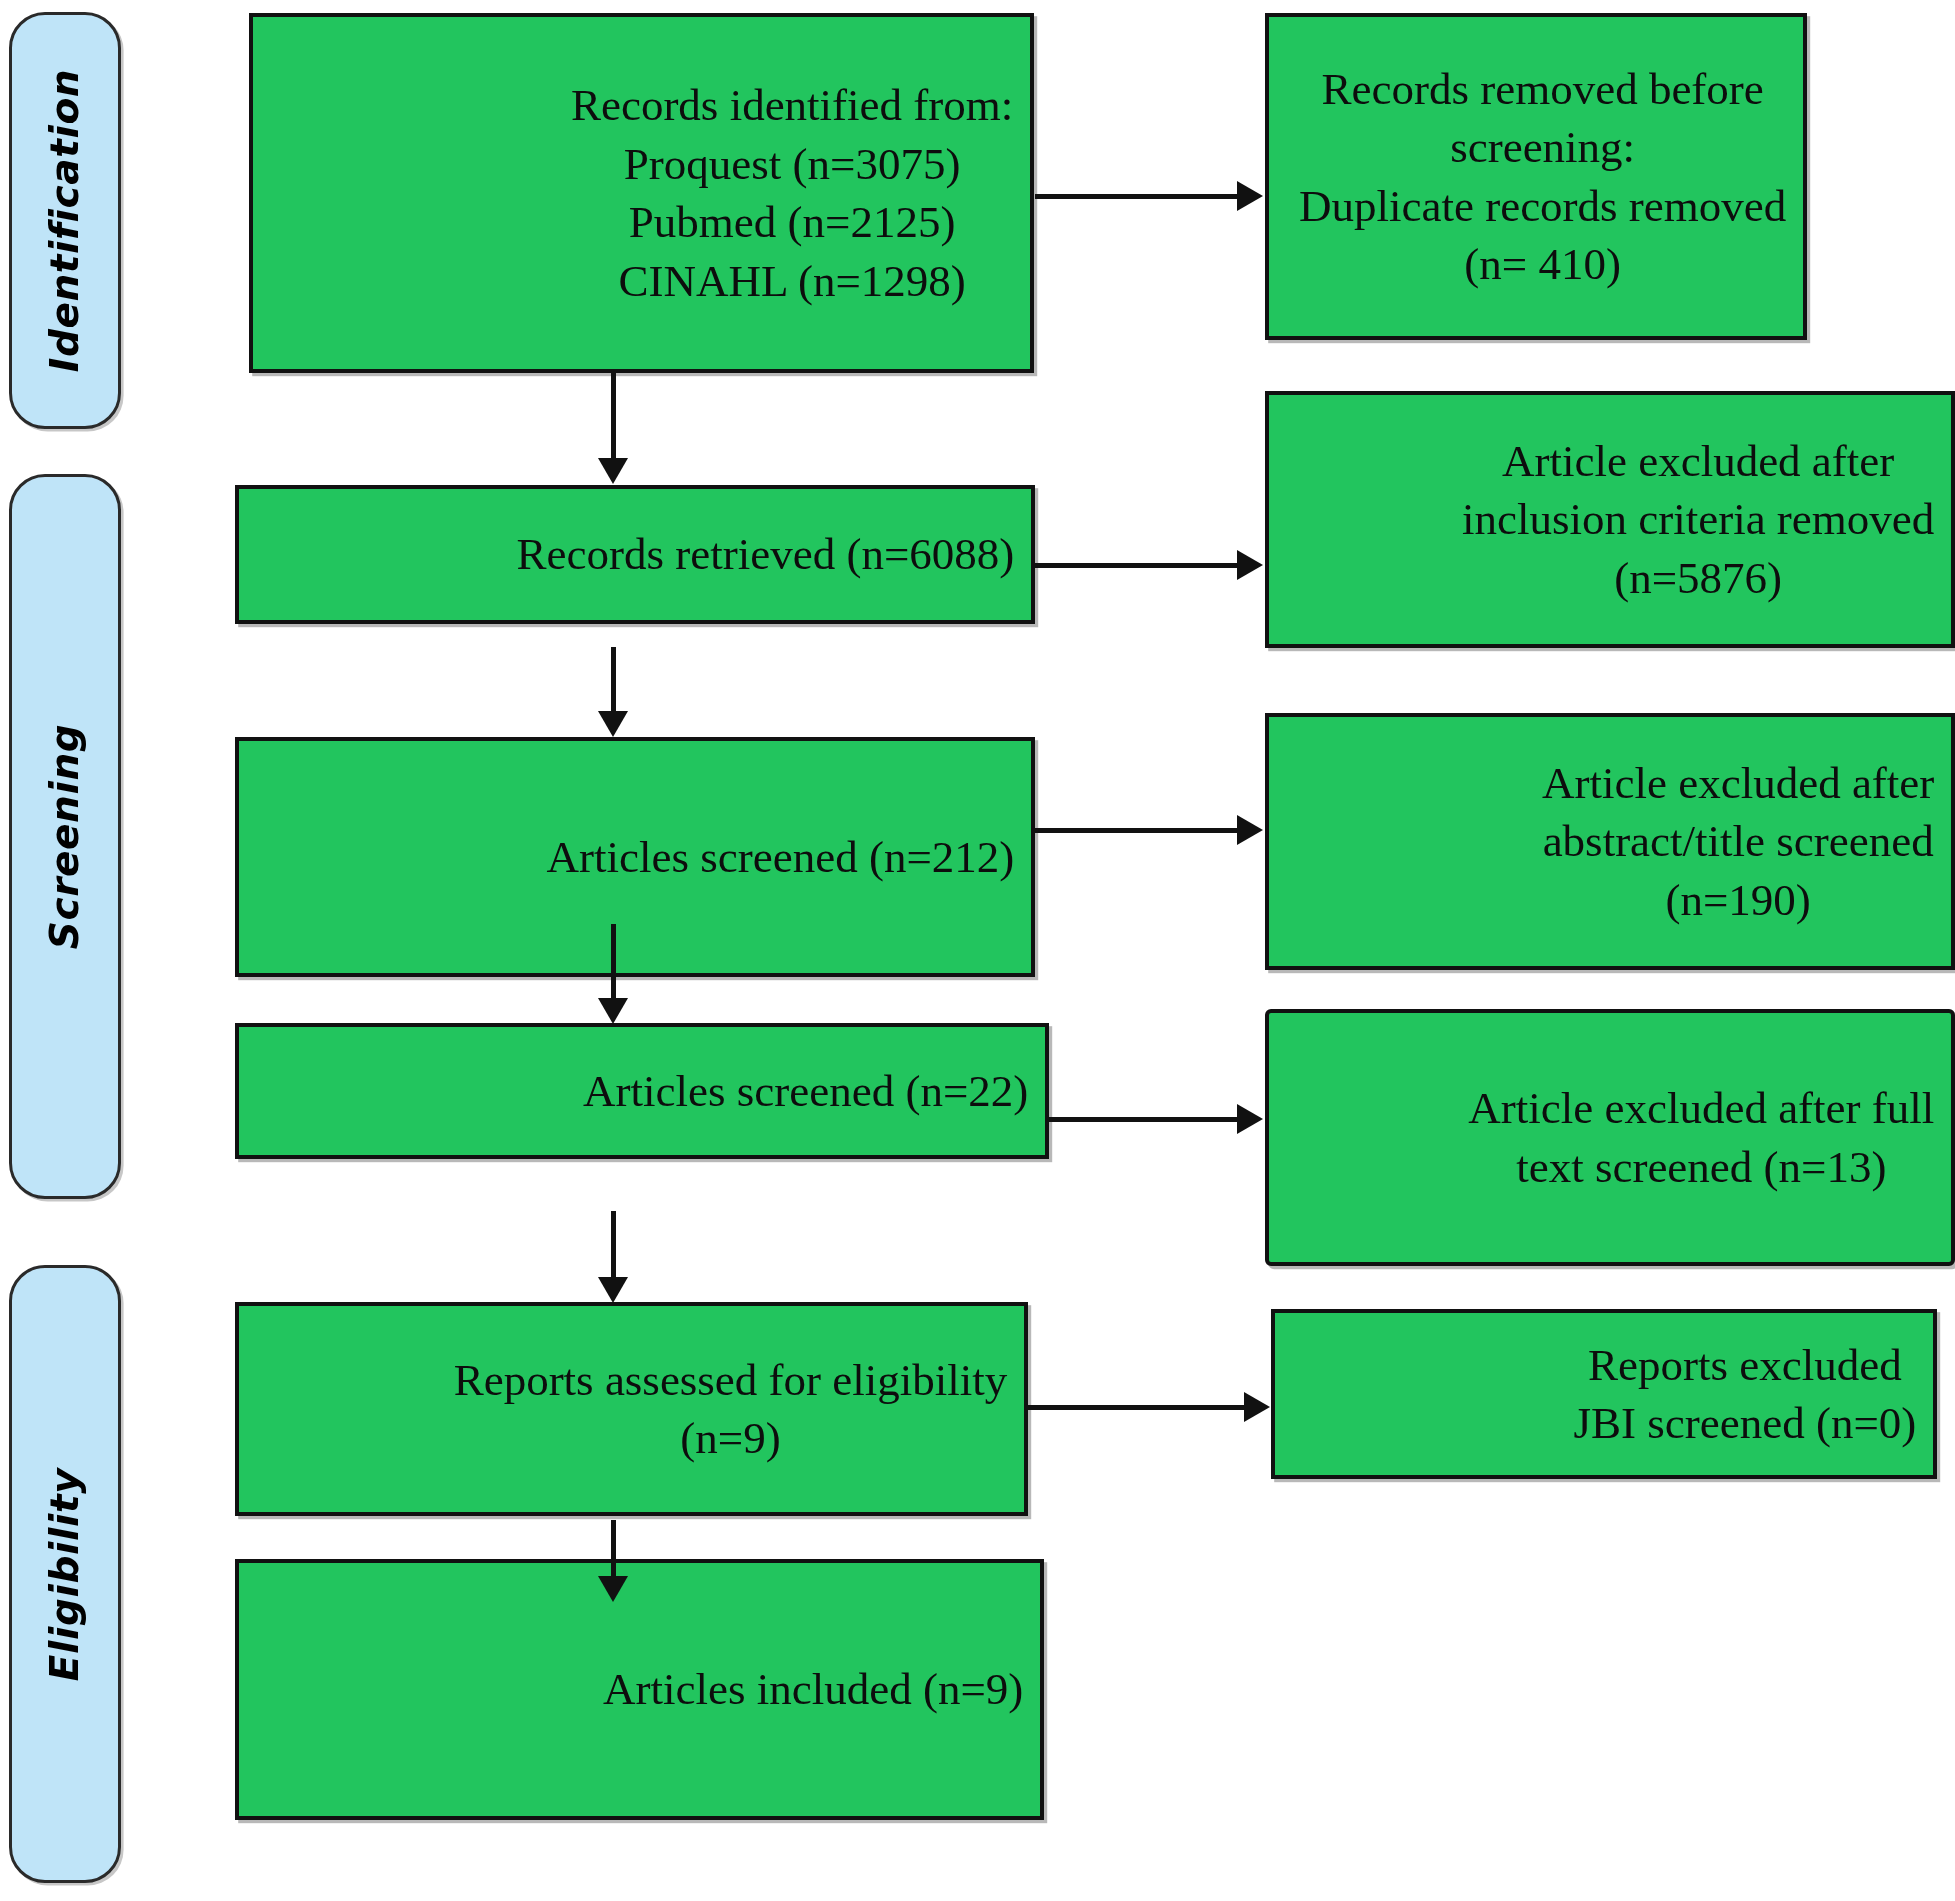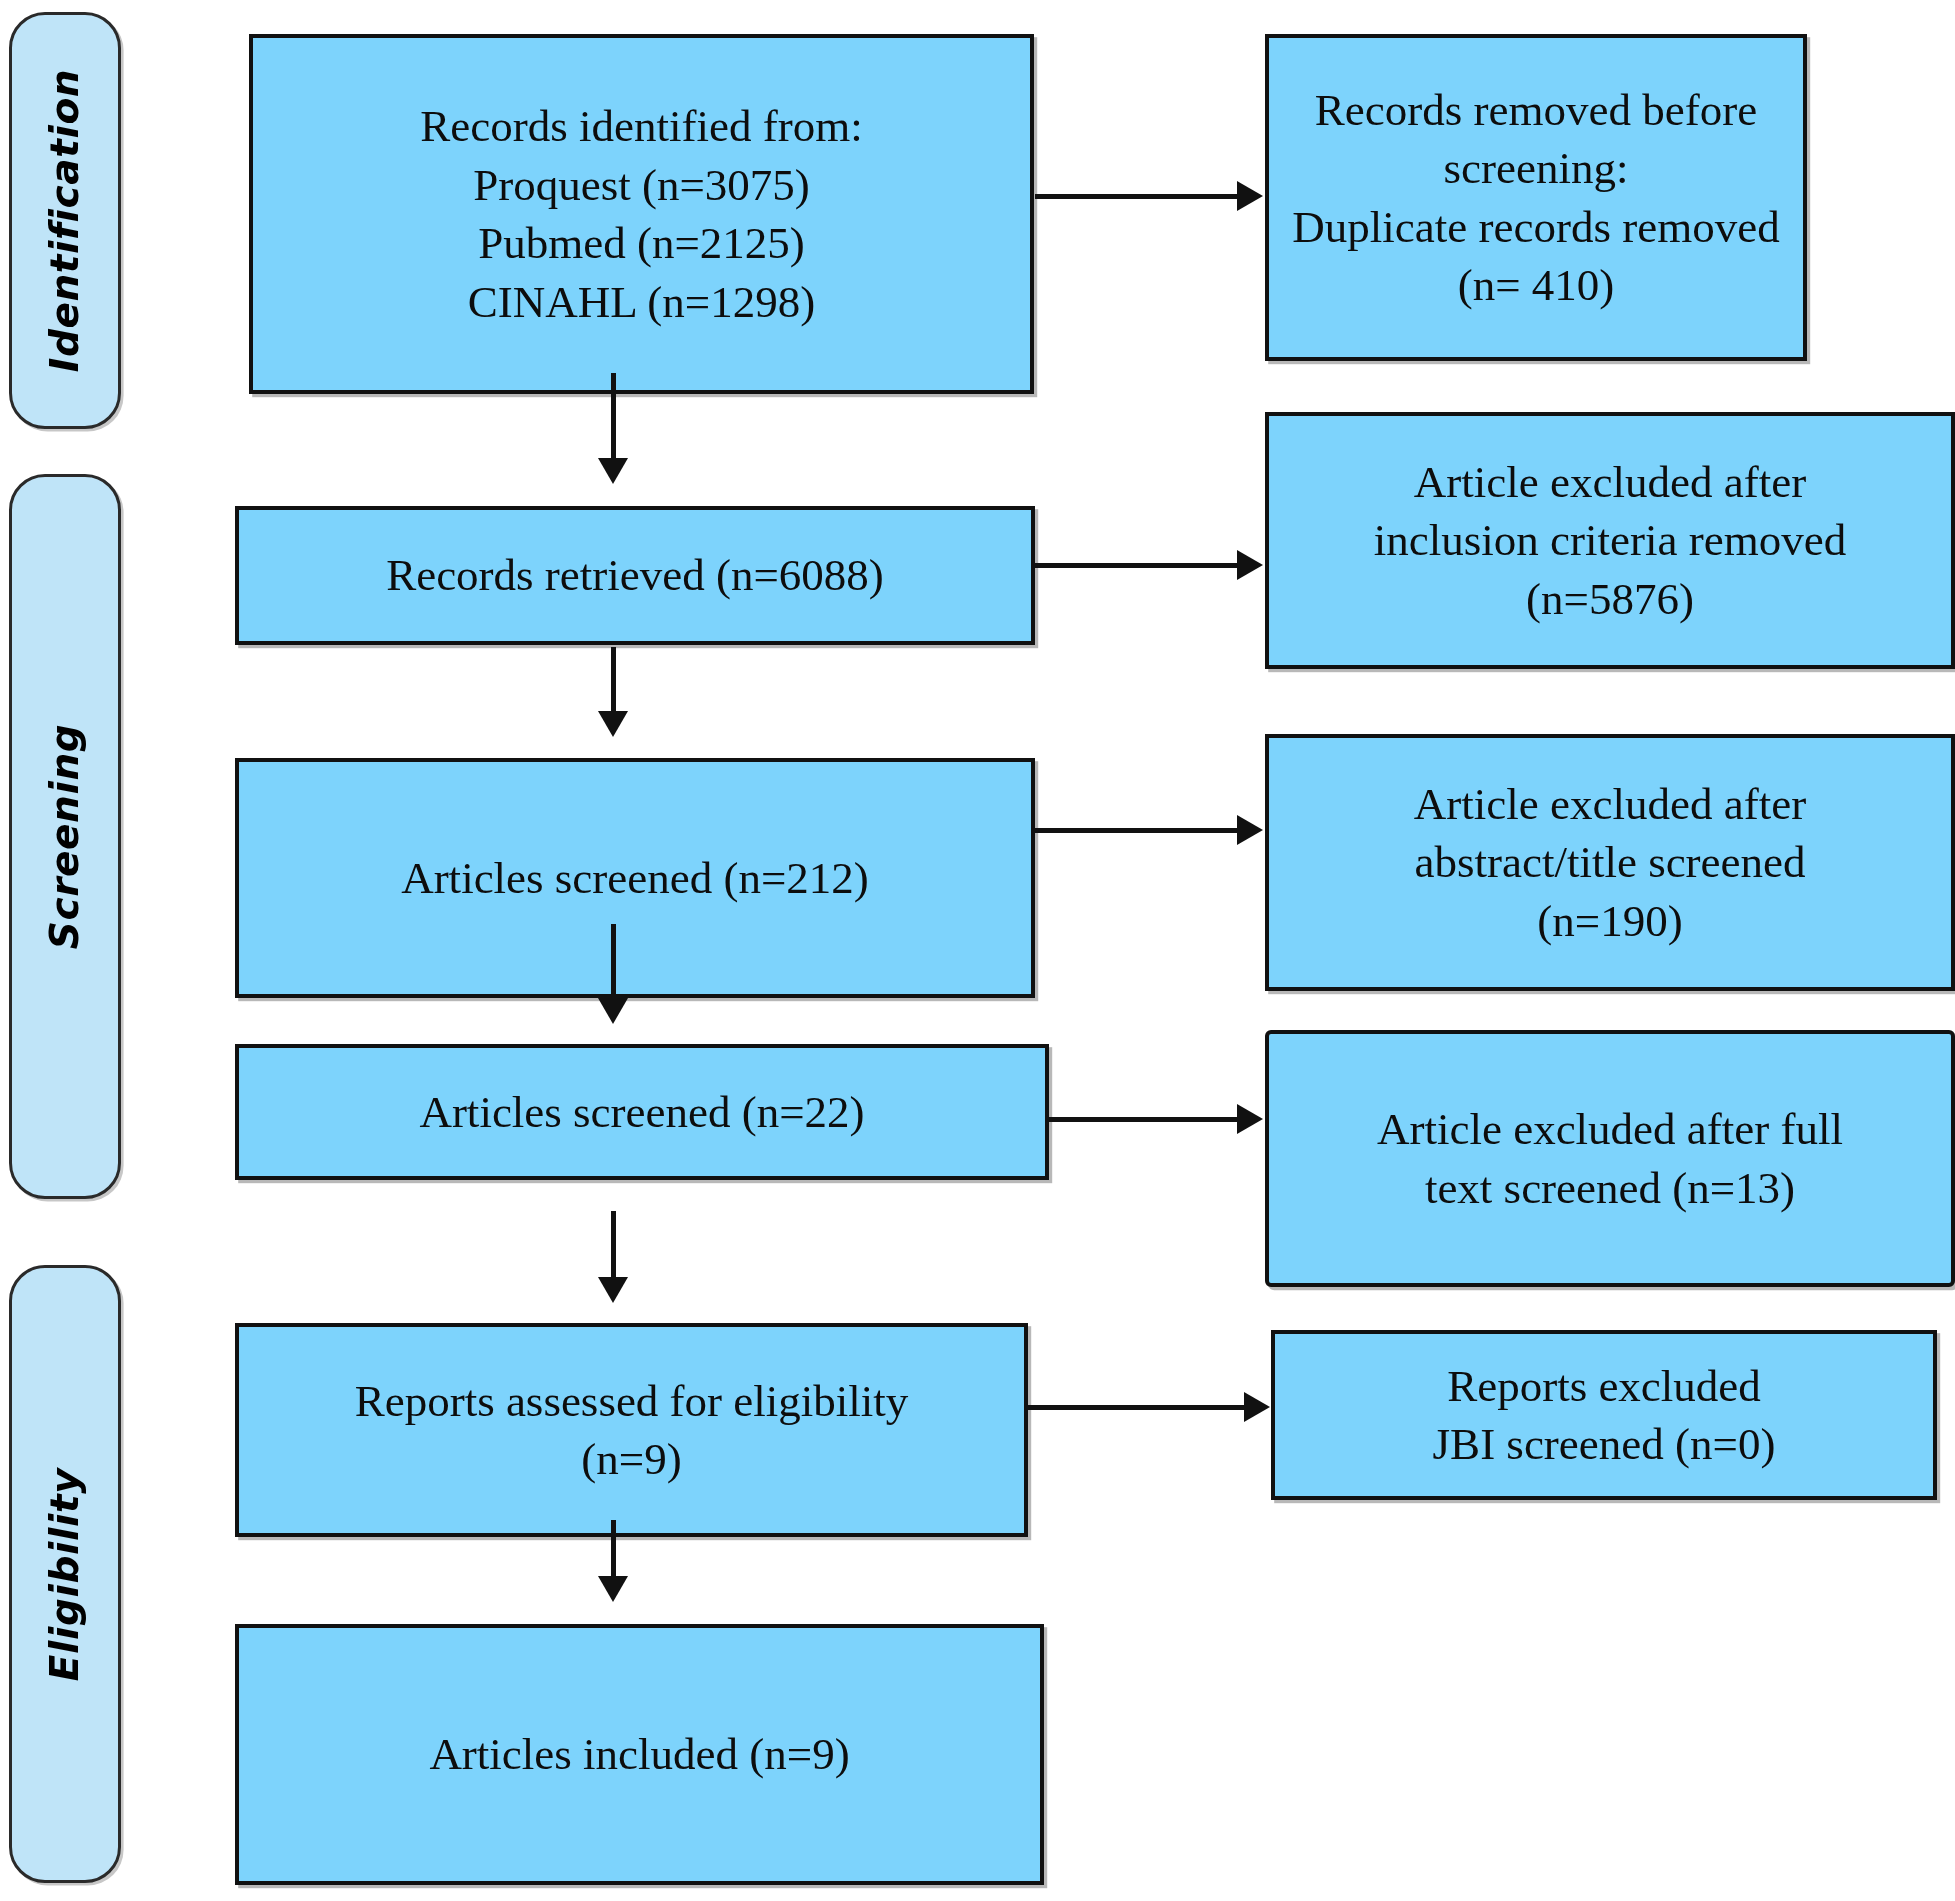--- a/index.html
+++ b/index.html
@@ -39,28 +39,27 @@
     font-style: italic;
     font-size: 39px;
     letter-spacing: 0.6px;
     color: #000000;
   }
 
   
   .flow-box {
     position: absolute;
     box-sizing: border-box;
-    background: #7dd3fc;
+    background: #22c55e;
     border: 4.5px solid #111111;
     display: flex;
     align-items: center;
-    justify-content: center;
+    justify-content: flex-end;
     padding: 6.4px 16.7px;
     box-shadow: 3.2px 3.2px 0 rgba(0,0,0,0.28);
-    margin-top: 21px;
   }
   .flow-box .box-text {
     text-align: center;
     font-size: 45px;
     line-height: 1.30;
     color: #0d0d0d;
     white-space: pre-line;
   }
 
   
@@ -125,21 +124,21 @@
 
   <div class="flow-box" style="left:235px; top:1023px; width:814px; height:136px;">
     <div class="box-text">Articles screened (n=22)</div>
   </div>
 
   <div class="flow-box" style="left:235px; top:1302px; width:793px; height:214px;">
     <div class="box-text">Reports assessed for eligibility
 (n=9)</div>
   </div>
 
-  <div class="flow-box" style="left:235px; top:1603px; width:809px; height:261px;">
+  <div class="flow-box" style="left:235px; top:1559px; width:809px; height:261px;">
     <div class="box-text">Articles included (n=9)</div>
   </div>
 
   <div class="flow-box" style="left:1265px; top:13px; width:542px; height:327px;">
     <div class="box-text">Records removed before
 screening:
 Duplicate records removed
 (n= 410)</div>
   </div>
 

